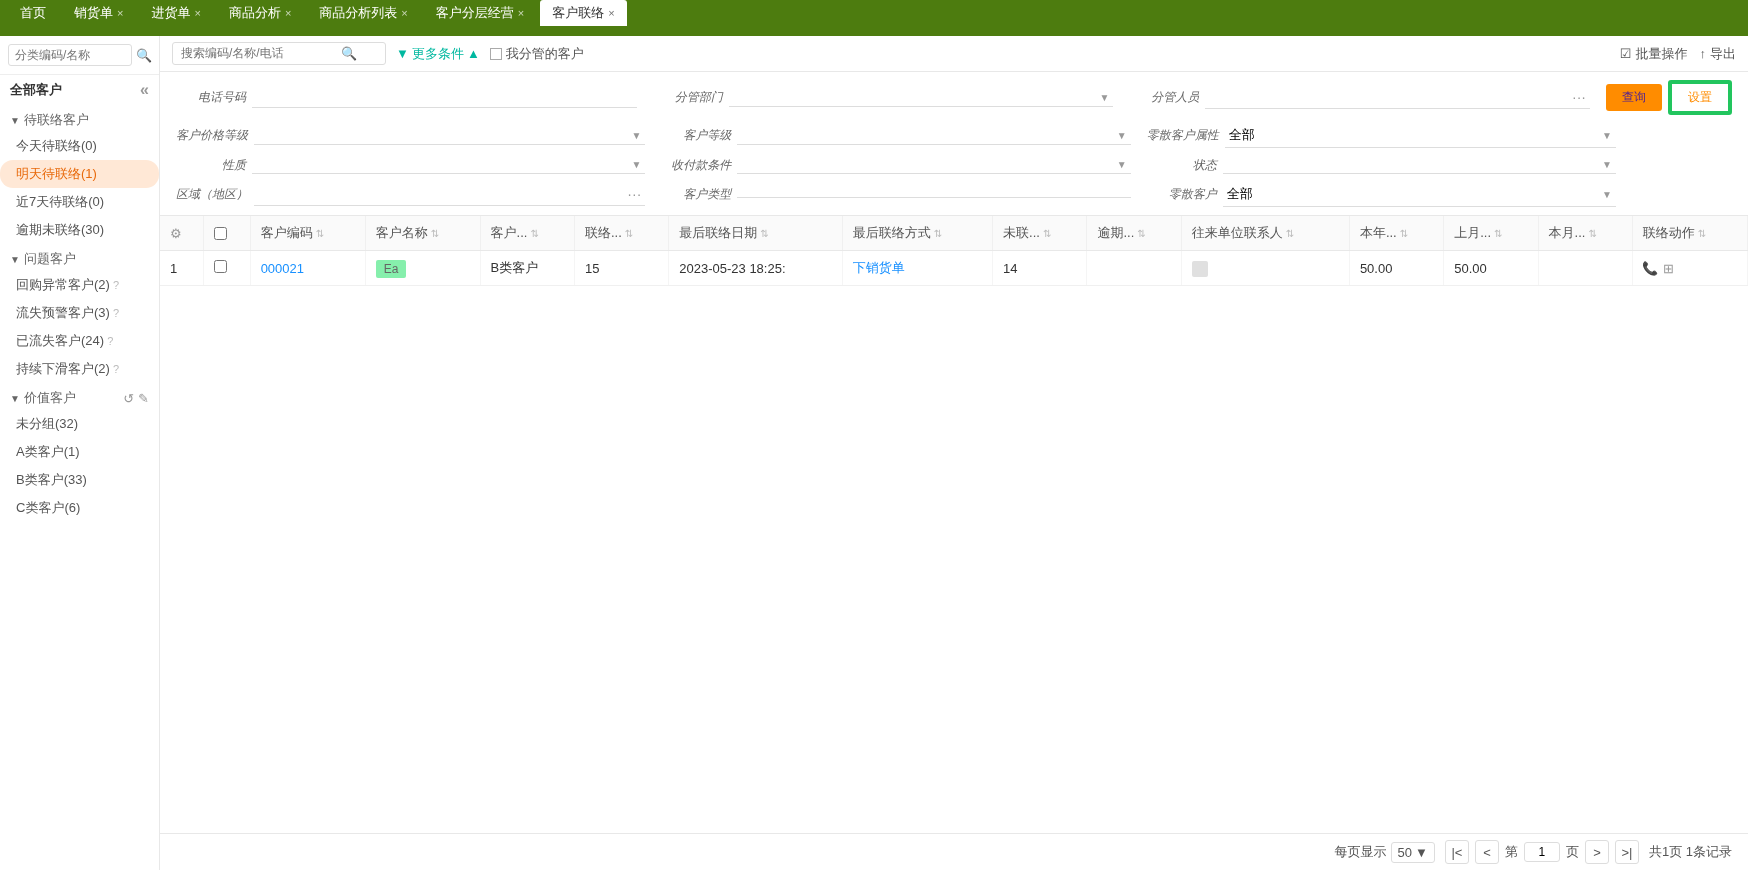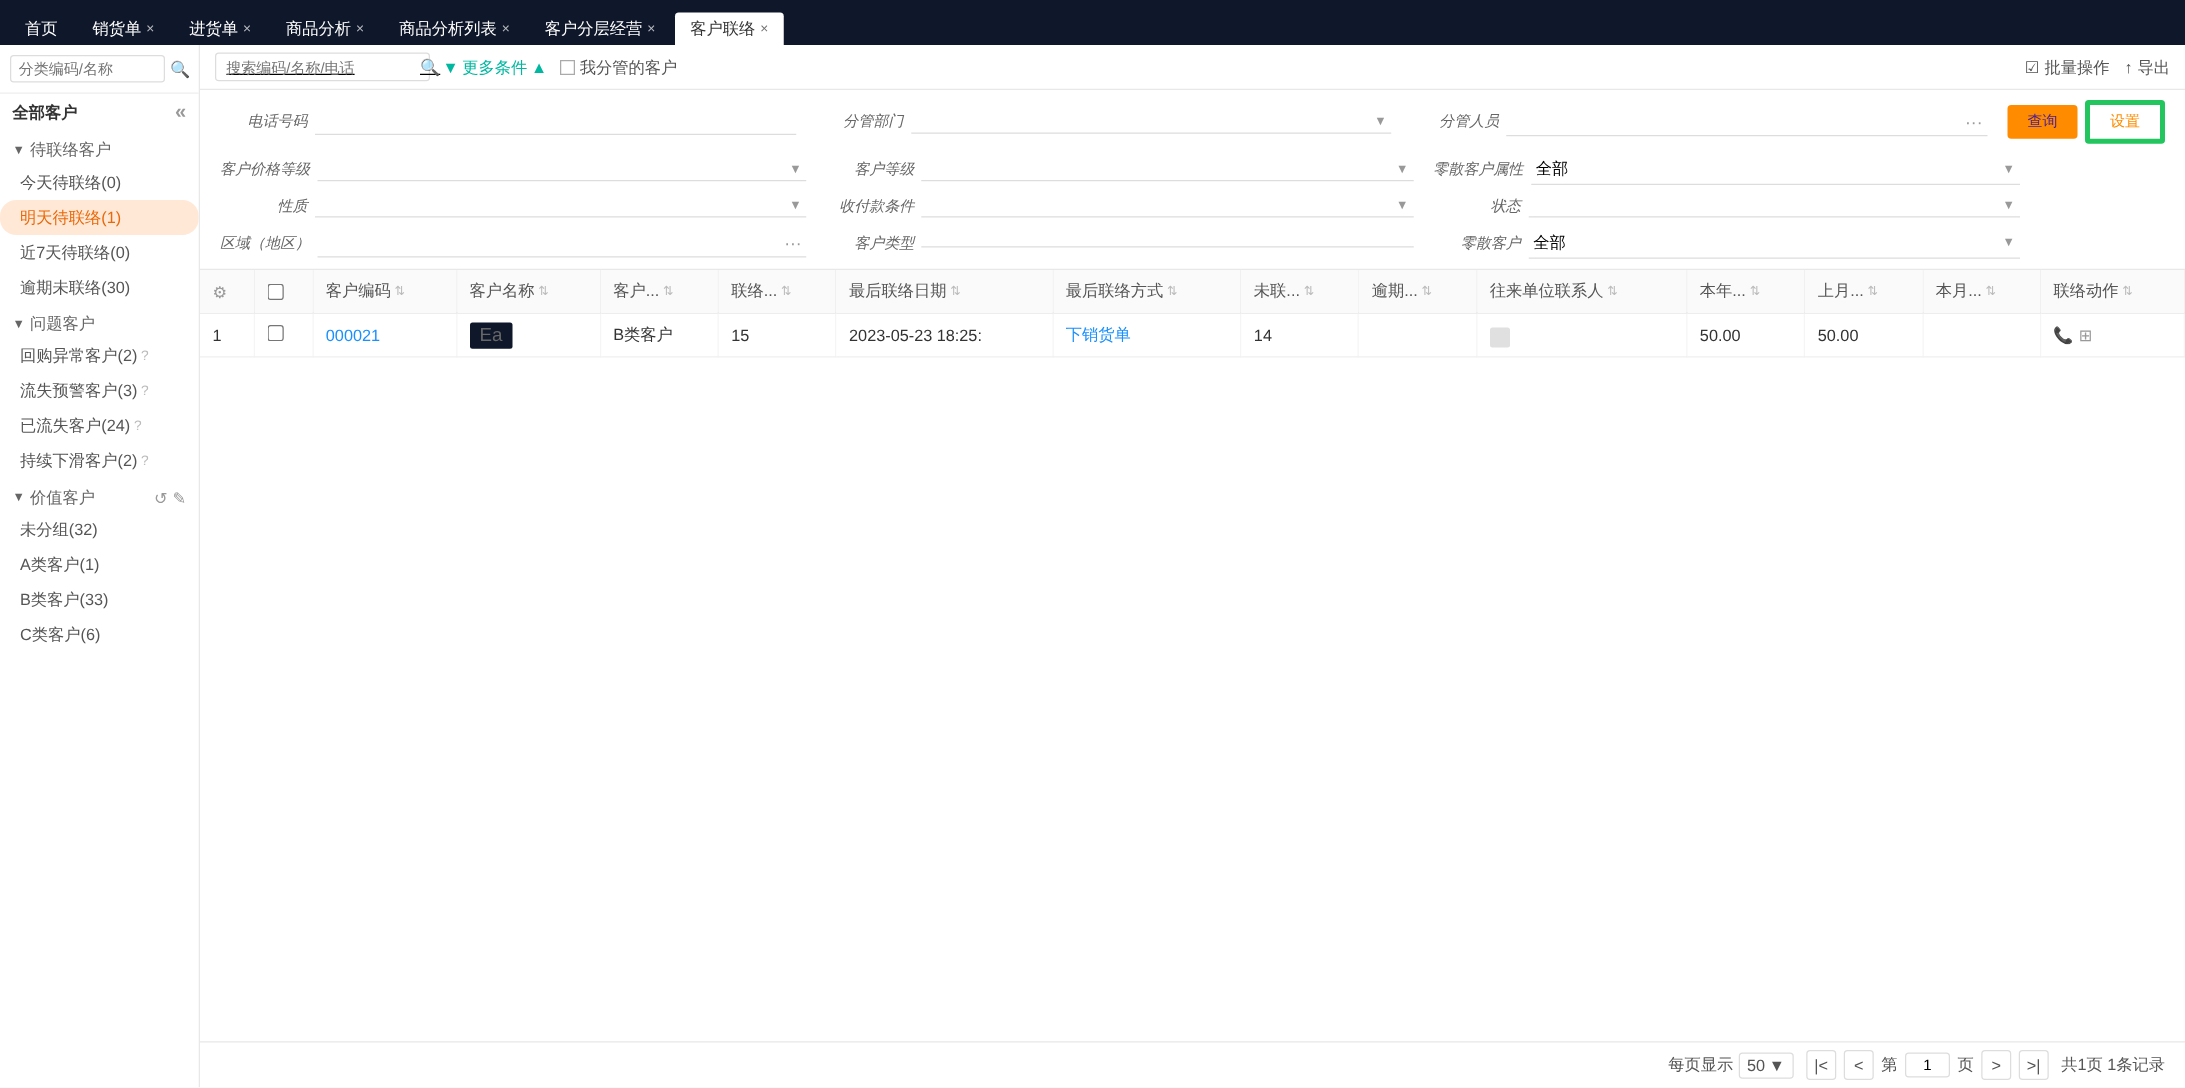--- a/index.html
+++ b/index.html
@@ -1,23 +1,23 @@
 <!DOCTYPE html>
 <html><head>
   <meta charset="utf-8">
   <style>
     * { box-sizing: border-box; margin: 0; padding: 0; font-family: 'Microsoft YaHei', Arial, sans-serif; font-size: 13px; }
     body { background: #f5f5f5; overflow: hidden; }
 
     
     .top-nav {
-      background: #0f172a;
+      background: #4d7c0f;
       height: 36px;
       display: flex;
-      align-items: flex-end;
+      align-items: flex-start;
       padding: 0 8px;
       gap: 4px;
     }
     .nav-item {
       color: #fff;
       padding: 4px 12px;
       cursor: pointer;
       white-space: nowrap;
       border-radius: 3px 3px 0 0;
       display: flex;
@@ -105,26 +105,25 @@
     .filter-bar {
       background: #fff;
       border-bottom: 1px solid #e8e8e8;
       padding: 6px 12px;
       display: flex;
       align-items: center;
       gap: 10px;
     }
     .filter-search-box {
       display: flex;
-      align-items: flex-end;
+      align-items: flex-start;
       border: 1px solid #ddd;
       border-radius: 3px;
       padding: 3px 8px;
-      width: 172px;
-      text-decoration: underline;
+      width: 214px;
     }
     .filter-search-box input { border: none; outline: none; font-size: 12px; width: 160px; color: #999; }
     .filter-search-box .s-icon { color: #999; }
     .more-conditions {
       display: flex;
       align-items: center;
       gap: 3px;
       color: #00b8a0;
       cursor: pointer;
       font-size: 12px;
@@ -633,21 +632,21 @@
                   <span class="sort-icon">⇅</span>
                 </div>
               </th>
             </tr>
           </thead>
         <tbody id="table-body">
             <tr>
               <td>1</td>
               <td><input type="checkbox" style=""></td>
               <td><span class="link-text">000021</span></td>
-              <td><span style="background:#0f172a; padding: 2px 8px; border-radius: 2px; color:#666; font-size:15px;">Ea</span></td>
+              <td><span style="background:#86efac; padding: 2px 8px; border-radius: 2px; color:#666; font-size:12px;">Ea</span></td>
               <td>B类客户</td>
               <td>15</td>
               <td>2023-05-23 18:25:</td>
               <td><span class="link-text">下销货单</span></td>
               <td>14</td>
               <td></td>
               <td><span style="background:#e0e0e0; padding: 2px 8px; border-radius: 2px; color:#666; font-size:11px;"></span></td>
               <td>50.00</td>
               <td>50.00</td>
               <td></td>

